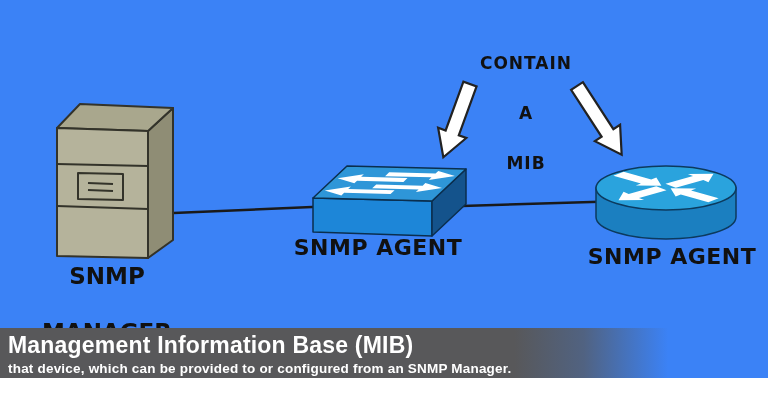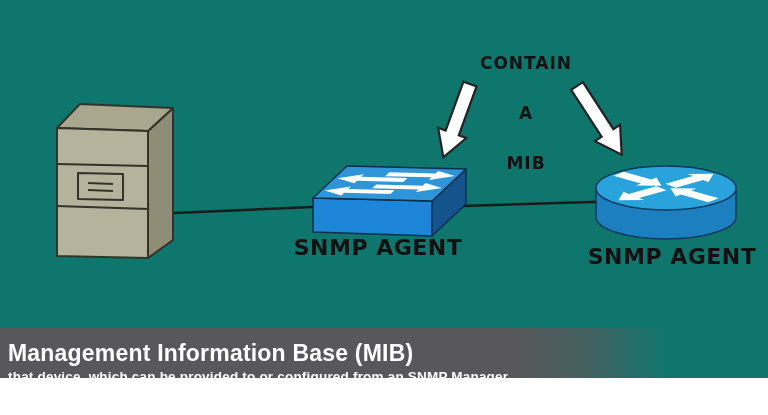--- a/index.html
+++ b/index.html
@@ -1,33 +1,33 @@
 <!DOCTYPE html>
 <html><head>
 <meta charset="utf-8">
 <style>
   html,body{margin:0;padding:0;background:#ffffff;}
   .stage{
     position:relative;width:768px;height:378px;overflow:hidden;
-    background:#0f766e;font-family:"DejaVu Sans",sans-serif;
+    background:#3b82f6;font-family:"DejaVu Sans",sans-serif;
   }
   .diagram-svg{position:absolute;left:0;top:0;}
   .diagram-label{
     position:absolute;color:#111;font-weight:bold;text-align:center;
     font-family:"DejaVu Sans",sans-serif;line-height:1.0;white-space:pre-line;
   }
   .contain-label{left:426px;top:51px;width:200px;font-size:17px;line-height:25px;letter-spacing:1px;}
   .manager-label{left:7px;top:262px;width:200px;font-size:23px;line-height:28px;}
   .agent-label-switch{left:278px;top:237px;width:200px;font-size:22px;letter-spacing:0.5px;}
   .agent-label-router{left:572px;top:246px;width:200px;font-size:22px;letter-spacing:0.5px;}
   .banner{
     position:absolute;left:0;top:328px;width:768px;height:64px;
     background:linear-gradient(90deg,#58585a 0%,#58585a 67%,rgba(88,88,90,0.75) 76%,rgba(88,88,90,0) 87%);
     color:#ffffff;font-family:"Liberation Sans","DejaVu Sans",sans-serif;
-    box-sizing:border-box;padding:12px 0 0 8px;
+    box-sizing:border-box;padding:4px 0 0 8px;
   }
   .banner-title{font-size:23px;font-weight:bold;line-height:27px;letter-spacing:0.2px;}
   .banner-line{font-size:13.5px;font-weight:bold;line-height:19px;letter-spacing:0.2px;}
   .banner-bottom-edge{
     position:absolute;left:0;bottom:0;width:768px;height:2px;
     background:linear-gradient(90deg,#5a7f9e 0%,#5a7f9e 66%,rgba(90,127,158,0) 85%);
   }
 </style>
 </head>
 <body>
@@ -78,20 +78,22 @@
     <g fill="#ffffff" stroke="#222222" stroke-width="2.2" stroke-linejoin="miter">
       <polygon transform="translate(470,84) rotate(110)" points="0,-7 52,-7 52,-15 78,0 52,15 52,7 0,7"></polygon>
       <polygon transform="translate(577,86) rotate(57)" points="0,-7 56,-7 56,-15 82,0 56,15 56,7 0,7"></polygon>
     </g>
   </svg>
 
   <div class="diagram-label contain-label"><span>CONTAIN</span><br>
 <span>A</span><br>
 <span>MIB</span></div>
 
+  <div class="diagram-label manager-label"><span>SNMP</span><br>
+<span>MANAGER</span></div>
 
   <div class="diagram-label agent-label-switch">SNMP AGENT</div>
 
   <div class="diagram-label agent-label-router">SNMP AGENT</div>
 
   <div class="banner">
     <div class="banner-title">Management Information Base (MIB)</div>
     <div class="banner-line">that device, which can be provided to or configured from an SNMP Manager.</div>
     <div class="banner-bottom-edge"></div>
   </div>

